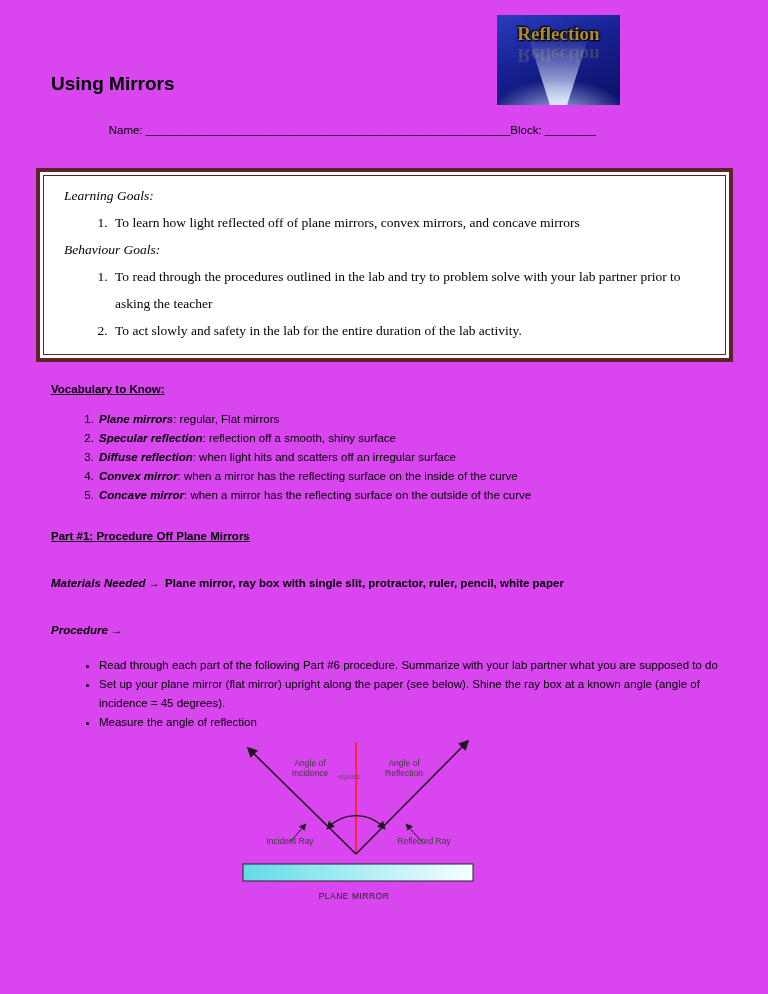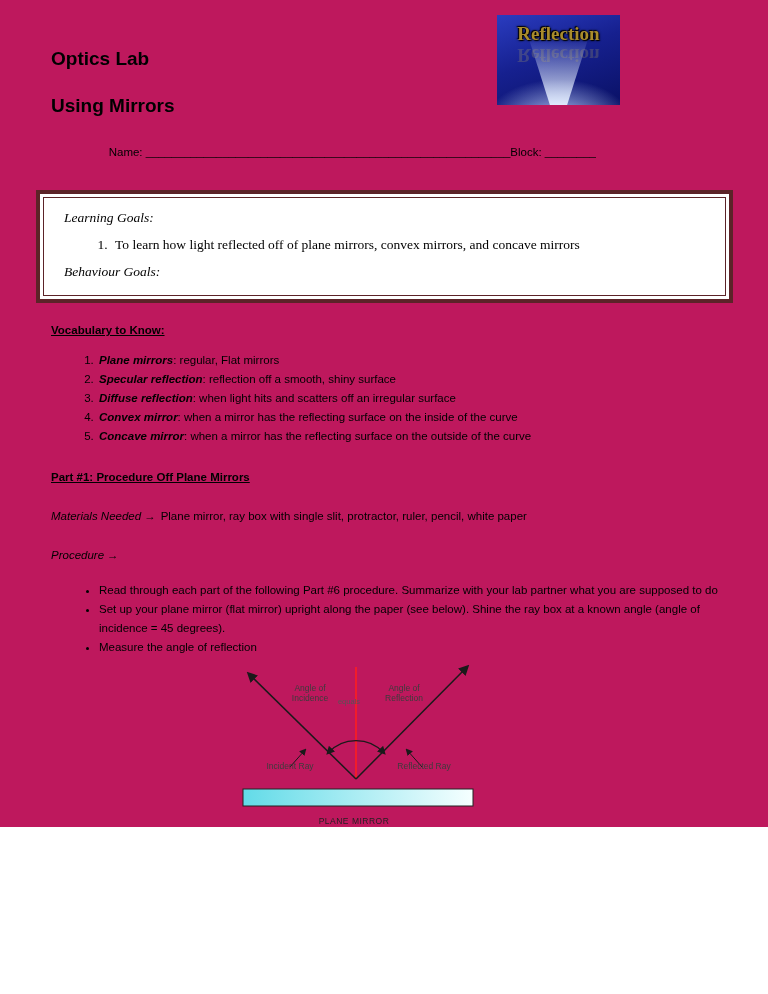--- a/index.html
+++ b/index.html
@@ -1,21 +1,21 @@
 <!DOCTYPE html>
 <html><head>
 <meta charset="utf-8">
 <style>
   * { box-sizing: border-box; }
   html, body { margin: 0; padding: 0; background: #ffffff; }
   .page {
     position: relative;
-    width: 768px; height: 827px;
+    width: 768px; height: 994px;
     padding: 48px 35px 0 51px;
-    background: #be185d;
+    background: #d946ef;
     font-family: "Liberation Sans", sans-serif;
     font-size: 11.5px; line-height: 19px; color: #000;
     overflow: hidden;
   }
   .title { font-size: 19px; line-height: 22px; font-weight: bold; }
   .title2 { margin-top: 25px; }
 
   
   .banner {
     position: absolute; left: 497px; top: 15px; width: 123px; height: 90px;
@@ -50,21 +50,21 @@
   .goals-heading { font-style: italic; }
   .goals-list { margin: 0; padding-left: 47px; }
   .goals-list li { padding-left: 4px; }
 
   .vocab-heading { margin-top: 18px; font-weight: bold; text-decoration: underline; }
   .vocab-list { margin: 11px 0 16px 0; padding-left: 46px; }
   .vocab-list li { padding-left: 2px; }
   .term { font-weight: bold; font-style: italic; }
 
   .part-heading { margin-top: 22px; font-weight: bold; text-decoration: underline; }
-  .line { margin: 20px 0 0 0; }
+  .line { margin: 28px 0 0 0; font-weight: bold; }
   .it { font-style: italic; }
   .arrow { margin: 0 5px 0 3px; }
 
   .bullets { margin: 16px 0 0 0; padding-left: 48px; width: 683px; }
 
   .diagram-svg { display: block; margin: 4px 0 0 177px; }
   .dlabel { font-family: "Liberation Sans", sans-serif; font-size: 8.5px; fill: #3c3c3c; }
   .dsmall { font-family: "Liberation Sans", sans-serif; font-size: 7.5px; fill: #555; }
   .mlabel { font-family: "Liberation Sans", sans-serif; font-size: 8.5px; fill: #222; letter-spacing: 0.5px; }
 </style>
@@ -72,35 +72,38 @@
 <body>
 
 <div class="page">
 
   <div class="banner">
     <div class="banner-beam"></div>
     <div class="banner-text">Reflection</div>
     <div class="banner-ghost">Reflection</div>
   </div>
 
-  <div class="title">Optics Lab</div>
   <div class="title title2">Using Mirrors</div>
 
   <div class="name-row">
     <span>Name: _________________________________________________________</span>
     <span>Block: ________</span>
   </div>
 
   <div class="goals-outer">
     <div class="goals-inner">
       <div class="goals-heading">Learning Goals:</div>
       <ol class="goals-list">
         <li>To learn how light reflected off of plane mirrors, convex mirrors, and concave mirrors</li>
       </ol>
       <div class="goals-heading">Behaviour Goals:</div>
+      <ol class="goals-list">
+        <li>To read through the procedures outlined in the lab and try to problem solve with your lab partner prior to asking the teacher</li>
+        <li>To act slowly and safety in the lab for the entire duration of the lab activity.</li>
+      </ol>
     </div>
   </div>
 
   <div class="vocab-heading">Vocabulary to Know:</div>
   <ol class="vocab-list">
     <li><span class="term">Plane mirrors</span><span>: regular, Flat mirrors</span></li>
     <li><span class="term">Specular reflection</span><span>: reflection off a smooth, shiny surface</span></li>
     <li><span class="term">Diffuse reflection</span><span>: when light hits and scatters off an irregular surface</span></li>
     <li><span class="term">Convex mirror</span><span>: when a mirror has the reflecting surface on the inside of the curve</span></li>
     <li><span class="term">Concave mirror</span><span>: when a mirror has the reflecting surface on the outside of the curve</span></li>

